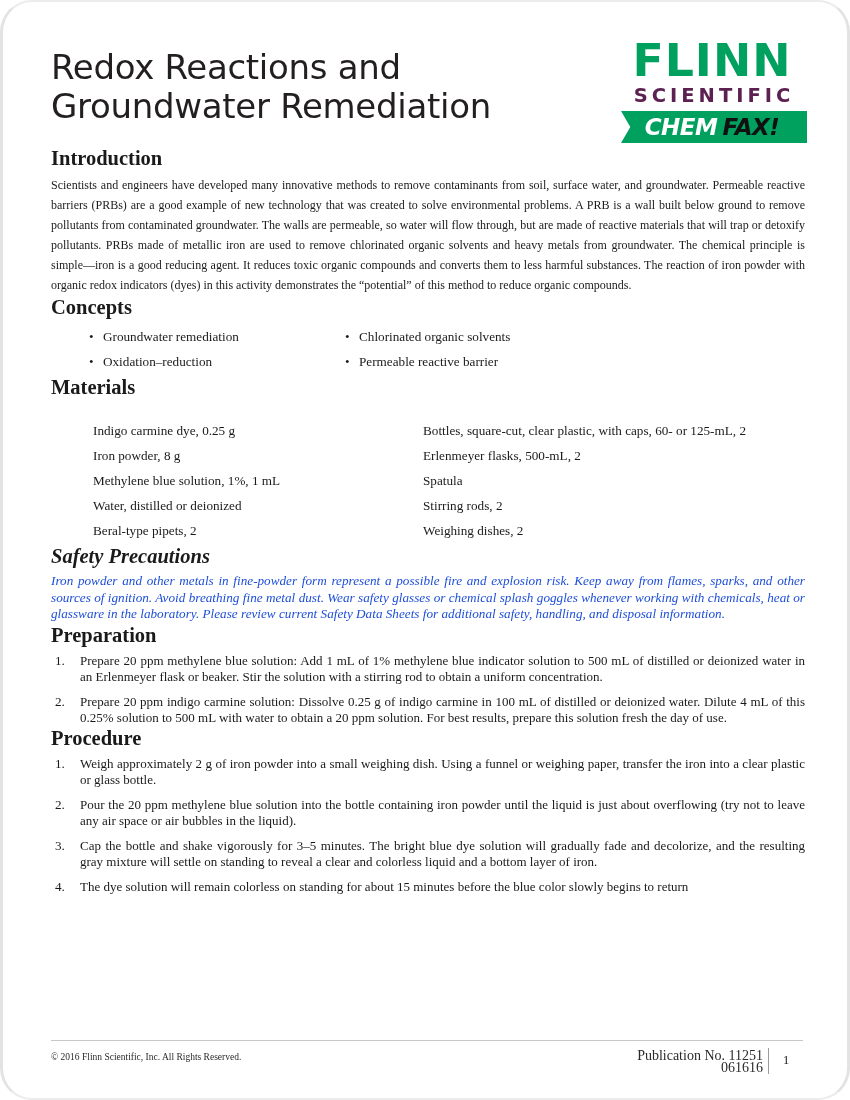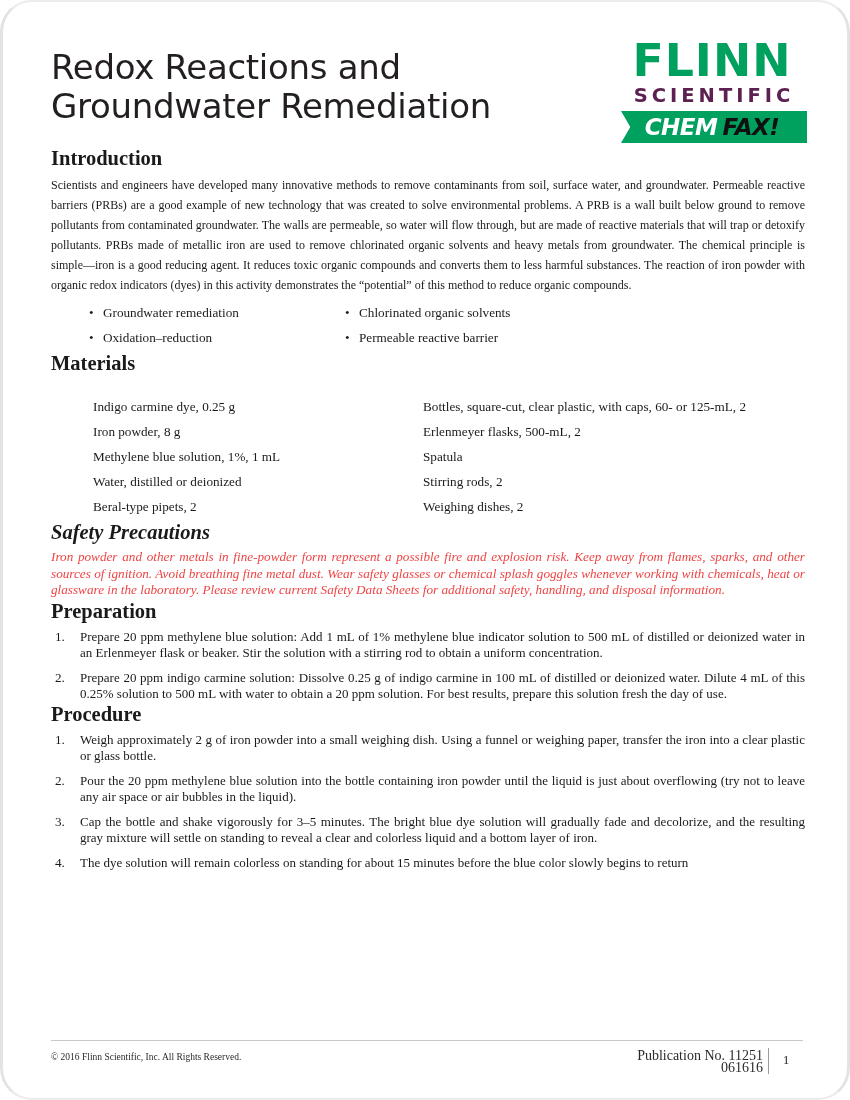--- a/index.html
+++ b/index.html
@@ -150,21 +150,21 @@
     margin: 0;
     text-align: justify;
     color: #1a1a1a;
   }
   p.safety {
     font-style: italic;
     font-size: 13.2px;
     line-height: 16.5px;
     margin: 0;
     text-align: justify;
-    color: #ef4444;
+    color: #1d4ed8;
   }
 
   
   .concepts {
     margin-top: 6px;
     display: flex;
     padding-left: 38px;
   }
   .concepts .col { width: 256px; }
   .concept-item {
@@ -293,20 +293,21 @@
             <span class="banner-chem">CHEM</span>
             <span class="banner-fax">FAX!</span>
           </div>
         </div>
       </div>
     </div>
 
     <h2 class="section sec-intro">Introduction</h2>
     <p class="body">Scientists and engineers have developed many innovative methods to remove contaminants from soil, surface water, and groundwater. Permeable reactive barriers (PRBs) are a good example of new technology that was created to solve environmental problems. A PRB is a wall built below ground to remove pollutants from contaminated groundwater. The walls are permeable, so water will flow through, but are made of reactive materials that will trap or detoxify pollutants. PRBs made of metallic iron are used to remove chlorinated organic solvents and heavy metals from groundwater. The chemical principle is simple—iron is a good reducing agent. It reduces toxic organic compounds and converts them to less harmful substances. The reaction of iron powder with organic redox indicators (dyes) in this activity demonstrates the “potential” of this method to reduce organic compounds.</p>
 
+    <h2 class="section sec-gap">Concepts</h2>
     <div class="concepts">
       <div class="col">
         <div class="concept-item">Groundwater remediation</div>
         <div class="concept-item">Oxidation–reduction</div>
       </div>
       <div class="col">
         <div class="concept-item">Chlorinated organic solvents</div>
         <div class="concept-item">Permeable reactive barrier</div>
       </div>
     </div>

